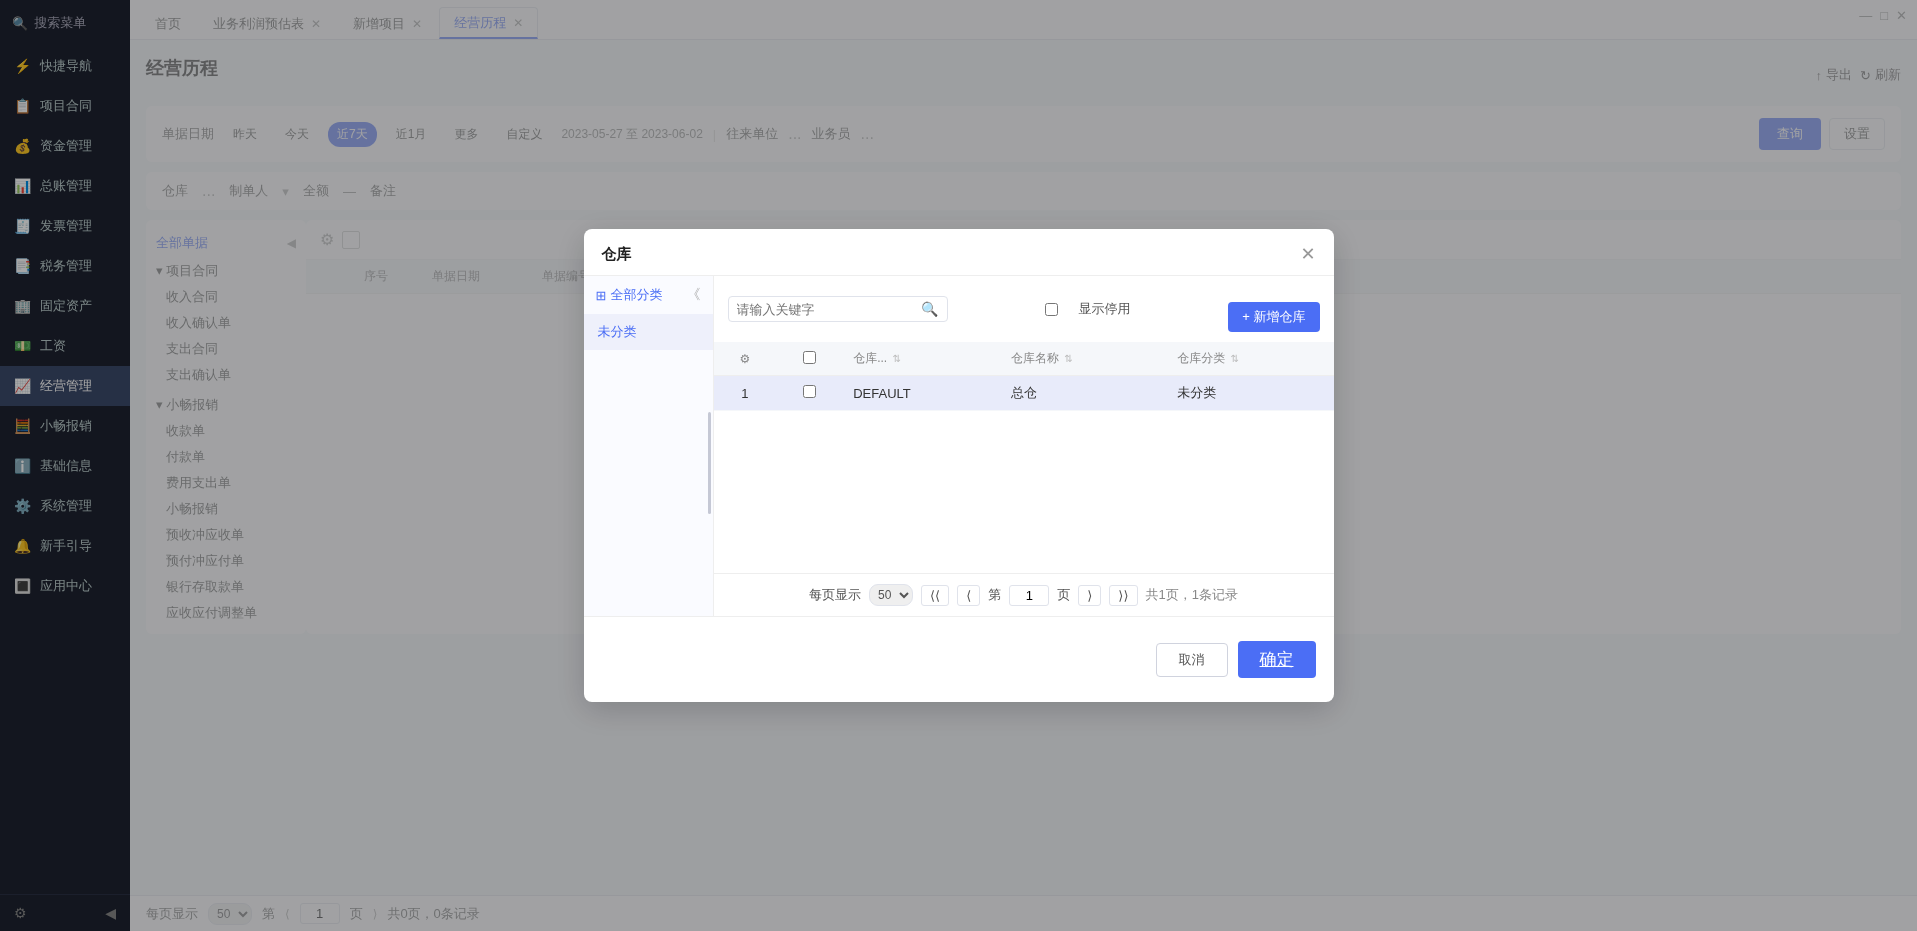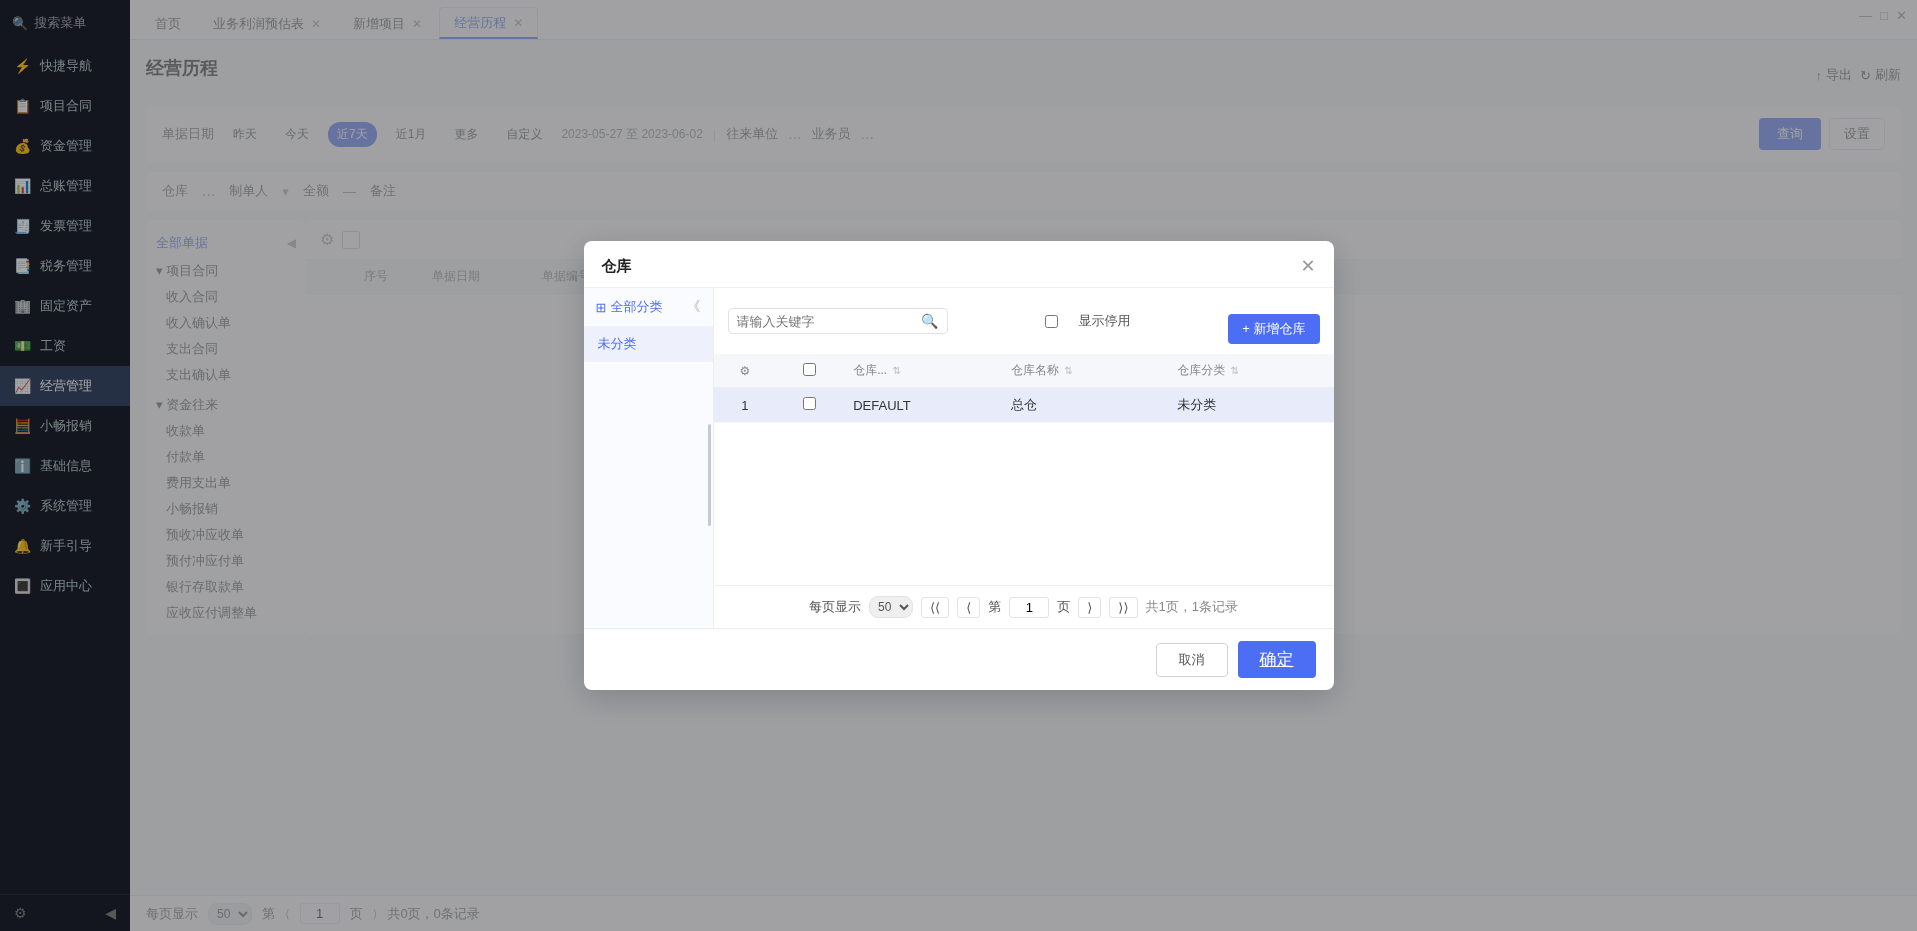--- a/index.html
+++ b/index.html
@@ -200,21 +200,21 @@
     .page-nav-btn:disabled { color: #ccc; cursor: not-allowed; }
     .page-input {
       border: 1px solid #e0e3eb; border-radius: 3px; text-align: center;
       width: 40px; padding: 2px 4px; font-size: 13px;
     }
     .page-info { color: #888; font-size: 13px; }
 
     
     .modal-footer {
       display: flex; align-items: center; justify-content: flex-end;
-      padding: 12px 18px; border-top: 1px solid #eee; gap: 10px;
+      padding: 24px 18px; border-top: 1px solid #eee; gap: 10px;
     }
     .btn-cancel {
       background: #fff; color: #555; border: 1px solid #d0d3de;
       border-radius: 4px; padding: 7px 22px; font-size: 13px; cursor: pointer;
     }
     .btn-confirm {
       background: #4b6ef5; color: #fff; border: none; border-radius: 4px;
       padding: 7px 22px; font-size: 17px; cursor: pointer; text-decoration: underline;
     }
 
@@ -381,21 +381,21 @@
           <span style="color:#aaa;font-size:12px;">◀</span>
         </div>
         <div style="padding:4px 10px;color:#555;">
           <span>▾ 项目合同</span>
         </div>
         <div style="padding:4px 20px;color:#555;">收入合同</div>
         <div style="padding:4px 20px;color:#555;">收入确认单</div>
         <div style="padding:4px 20px;color:#555;">支出合同</div>
         <div style="padding:4px 20px;color:#555;">支出确认单</div>
         <div style="padding:4px 10px;color:#555;margin-top:4px;">
-          <span>▾ 资金往来</span>
+          <span>▾ 小畅报销</span>
         </div>
         <div style="padding:4px 20px;color:#555;">收款单</div>
         <div style="padding:4px 20px;color:#555;">付款单</div>
         <div style="padding:4px 20px;color:#555;">费用支出单</div>
         <div style="padding:4px 20px;color:#555;">小畅报销</div>
         <div style="padding:4px 20px;color:#555;">预收冲应收单</div>
         <div style="padding:4px 20px;color:#555;">预付冲应付单</div>
         <div style="padding:4px 20px;color:#555;">银行存取款单</div>
         <div style="padding:4px 20px;color:#555;">应收应付调整单</div>
       </div>

